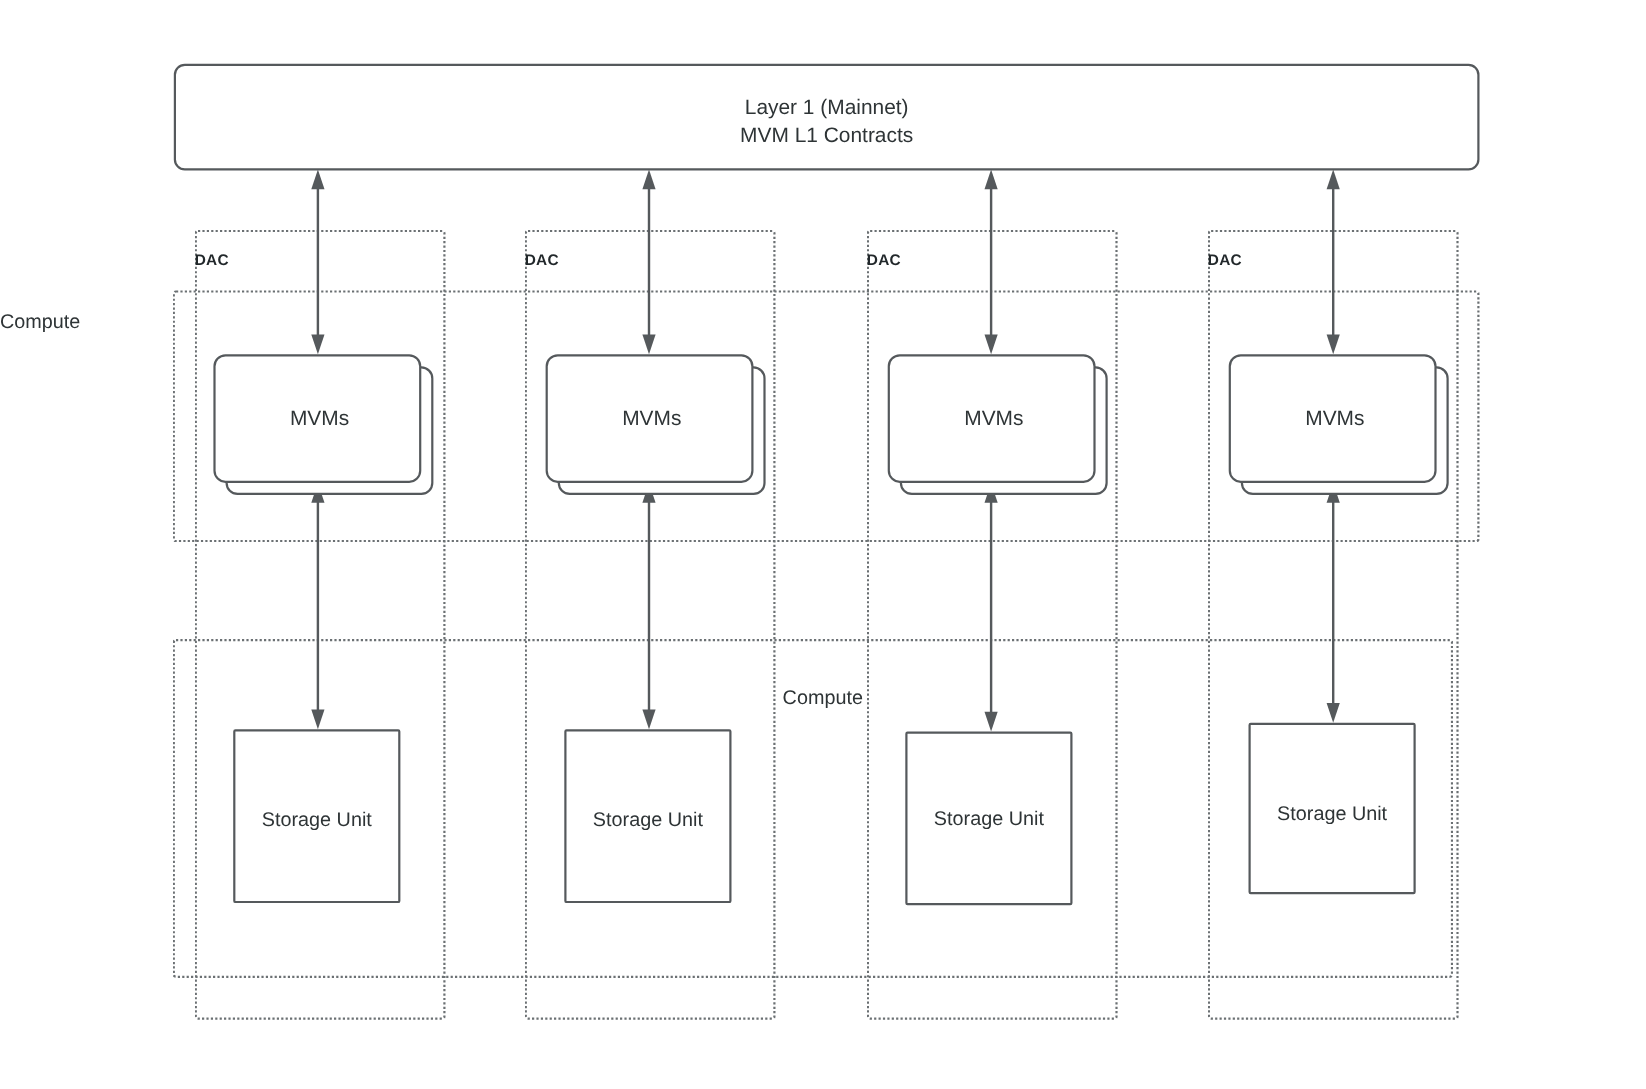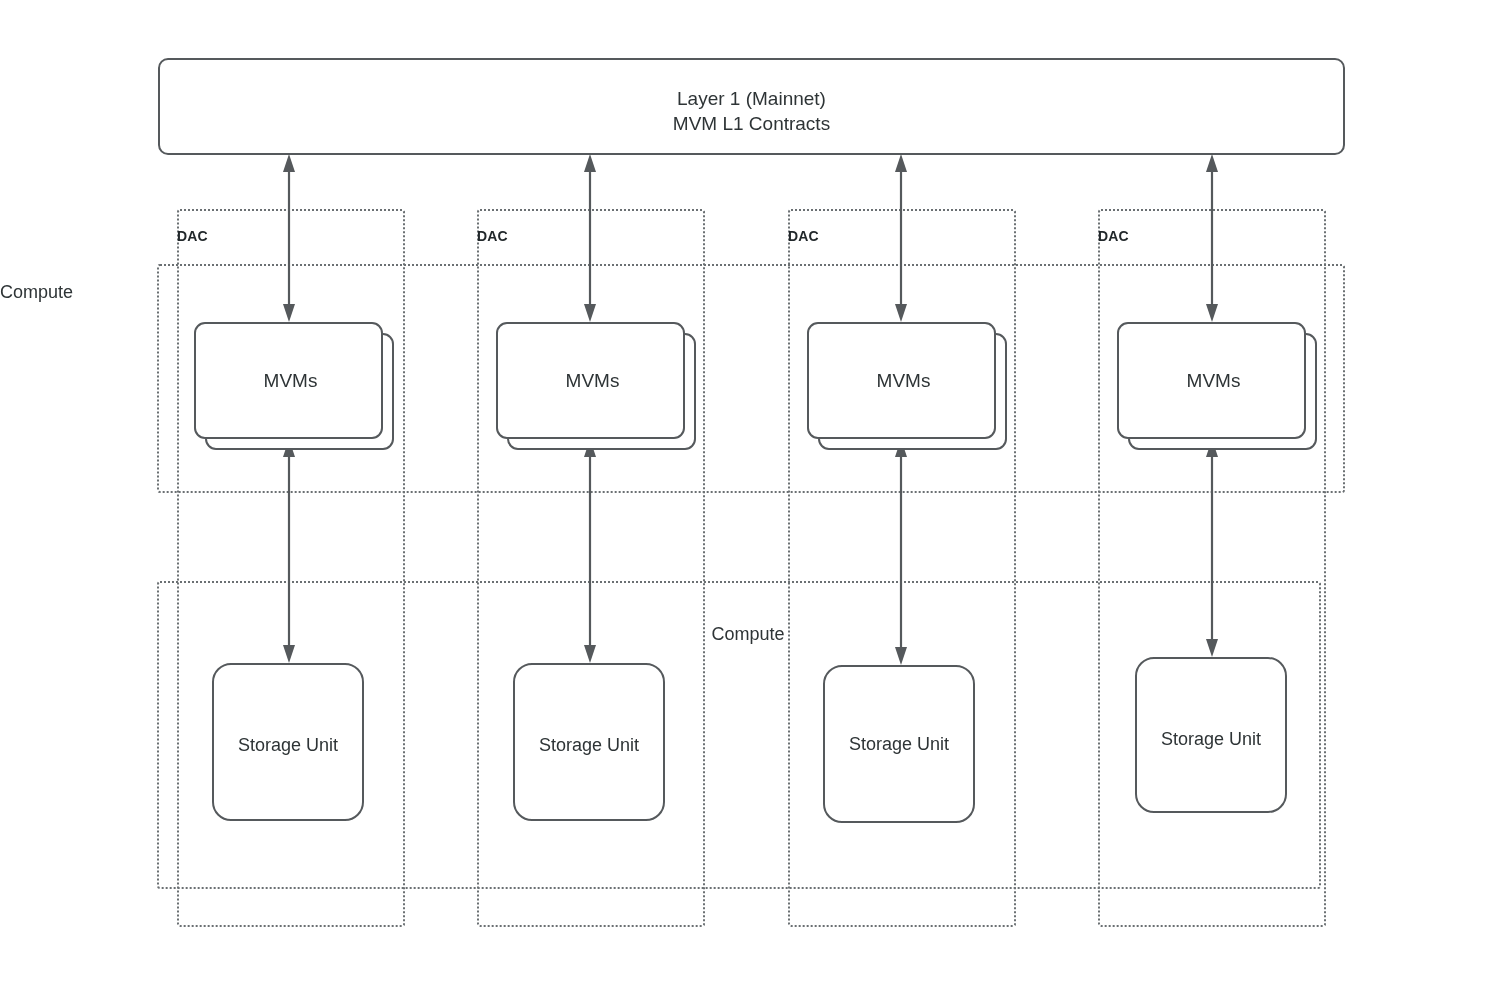--- a/index.html
+++ b/index.html
@@ -155,21 +155,21 @@
   }
   #mvm-stack-0 { left: 194px; top: 322px; }
   #mvm-stack-1 { left: 496px; top: 322px; }
   #mvm-stack-2 { left: 807px; top: 322px; }
   #mvm-stack-3 { left: 1117px; top: 322px; }
 
   
   .storage-unit {
     width: 152px;
     height: 158px;
-    border-radius: 19px;
+    border-radius: 2px;
   }
   .storage-unit .box-label {
     font-size: 18px;
   }
   #storage-unit-0 { left: 212px; top: 663px; }
   #storage-unit-0 .box-label { top: 68px; }
   #storage-unit-1 { left: 513px; top: 663px; }
   #storage-unit-1 .box-label { top: 68px; }
   #storage-unit-2 { left: 823px; top: 665px; }
   #storage-unit-2 .box-label { top: 65px; }

